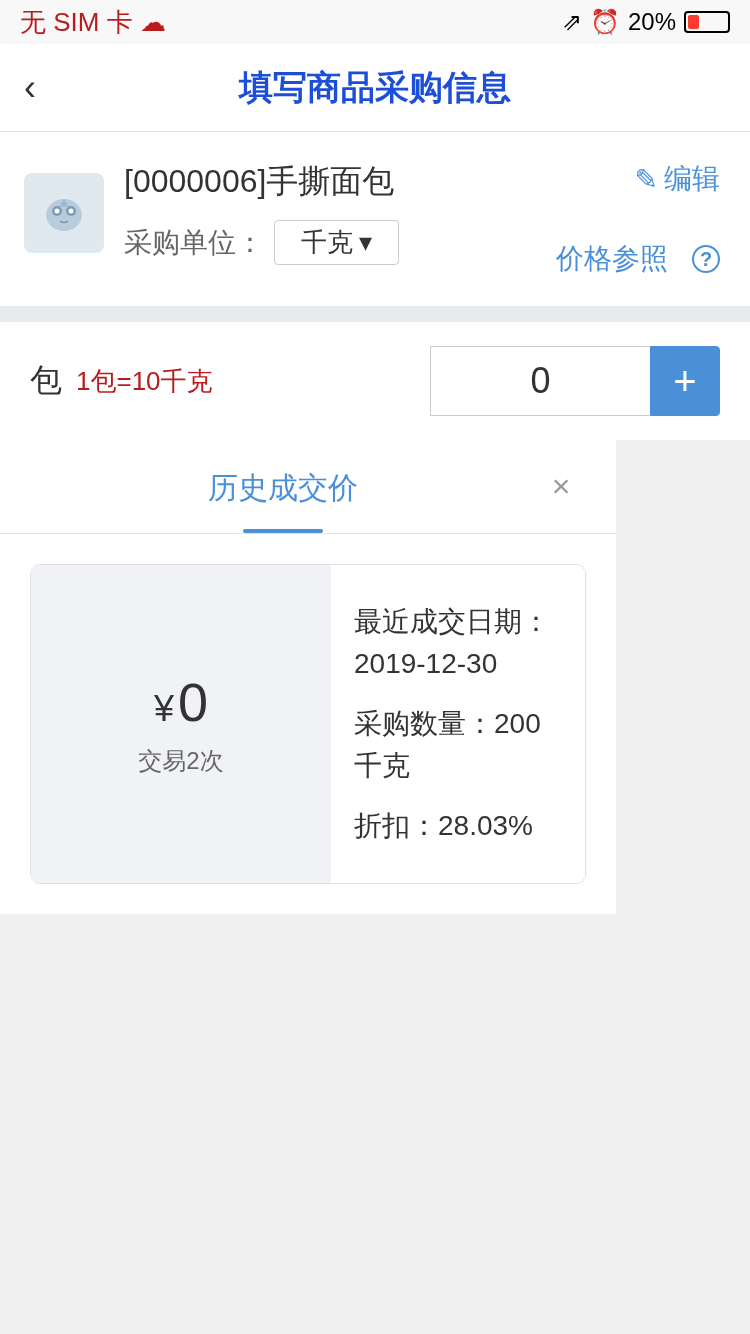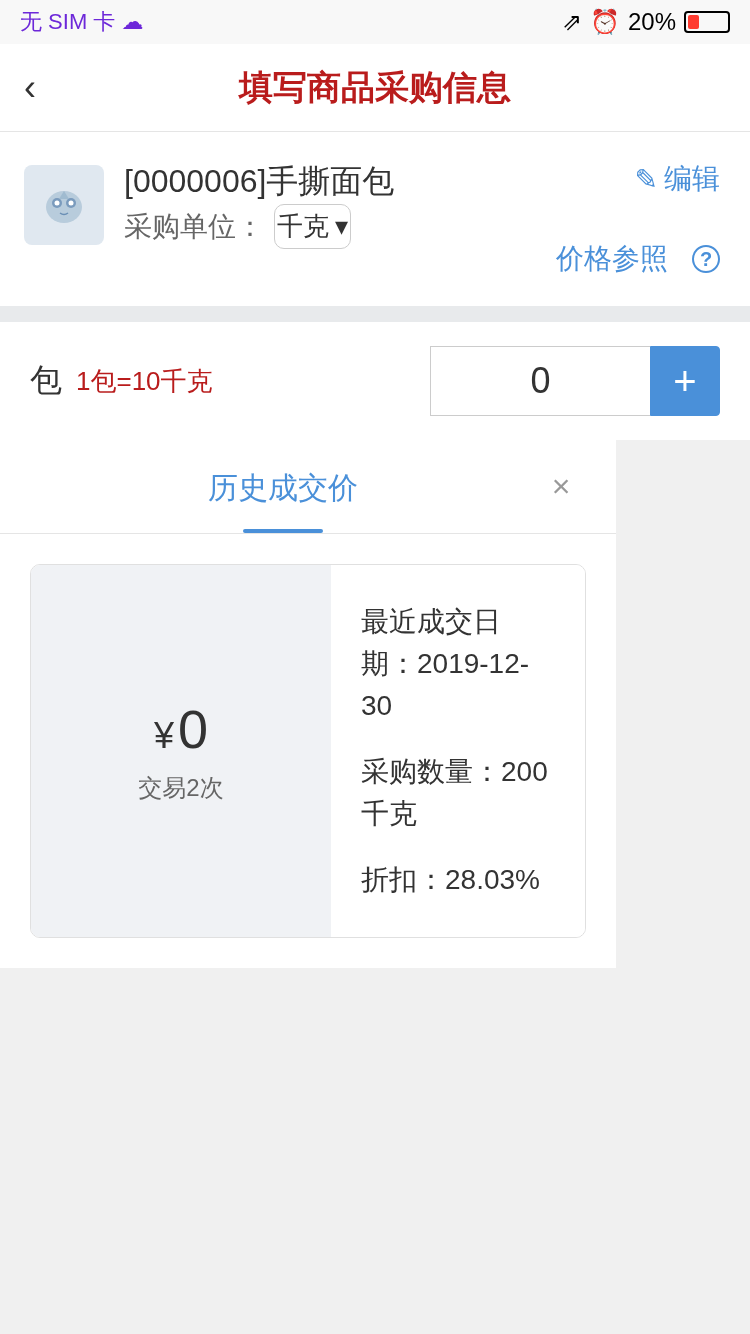--- a/index.html
+++ b/index.html
@@ -20,22 +20,22 @@
       display: flex;
       align-items: center;
       justify-content: space-between;
       padding: 0 20px;
       font-size: 26px;
     }
     .status-left {
       display: flex;
       align-items: center;
       gap: 10px;
-      font-size: 22px;
-      color: #6d28d9;
+      font-size: 26px;
+      color: #b91c1c;
     }
     .status-center {
       font-size: 28px;
       font-weight: 500;
       color: #000;
     }
     .status-right {
       display: flex;
       align-items: center;
       gap: 8px;
@@ -77,21 +77,21 @@
     .nav-back {
       position: absolute;
       left: 24px;
       font-size: 36px;
       color: #333;
       cursor: pointer;
     }
     .nav-title {
       font-size: 34px;
       font-weight: 600;
-      color: #b91c1c;
+      color: #1d4ed8;
     }
 
     
     .product-section {
       width: 750px;
       background: #fff;
       padding: 28px 30px 28px 24px;
       margin-top: 0;
     }
     .product-row {
@@ -110,37 +110,38 @@
       background: #e0e8f0;
       border-radius: 8px;
       display: flex;
       align-items: center;
       justify-content: center;
       flex-shrink: 0;
     }
     .product-info {
       display: flex;
       flex-direction: column;
+      gap: 16px;
     }
     .product-name {
       font-size: 32px;
       color: #333;
       font-weight: 500;
     }
     .product-unit-row {
       display: flex;
       align-items: center;
       gap: 10px;
       font-size: 28px;
       color: #666;
     }
     .unit-select {
       border: 1px solid #ccc;
-      border-radius: 10px;
-      padding: 4px 2px;
+      border-radius: 4px;
+      padding: 4px 26px;
       font-size: 26px;
       color: #333;
       background: #fff;
       display: flex;
       align-items: center;
       gap: 6px;
     }
     .edit-link {
       font-size: 28px;
       color: #4a90d9;
@@ -313,25 +314,25 @@
     .card-price-symbol {
       font-size: 36px;
     }
     .card-trade-count {
       font-size: 24px;
       color: #666;
       margin-top: 12px;
     }
     .card-right {
       flex: 1;
-      padding: 36px 30px;
+      padding: 36px 23px;
       display: flex;
       flex-direction: column;
       justify-content: center;
-      gap: 24px;
+      gap: 18px;
       background: #fff;
     }
     .card-detail-row {
       font-size: 28px;
       color: #333;
       line-height: 1.5;
     }
 
     
     .main-content {

